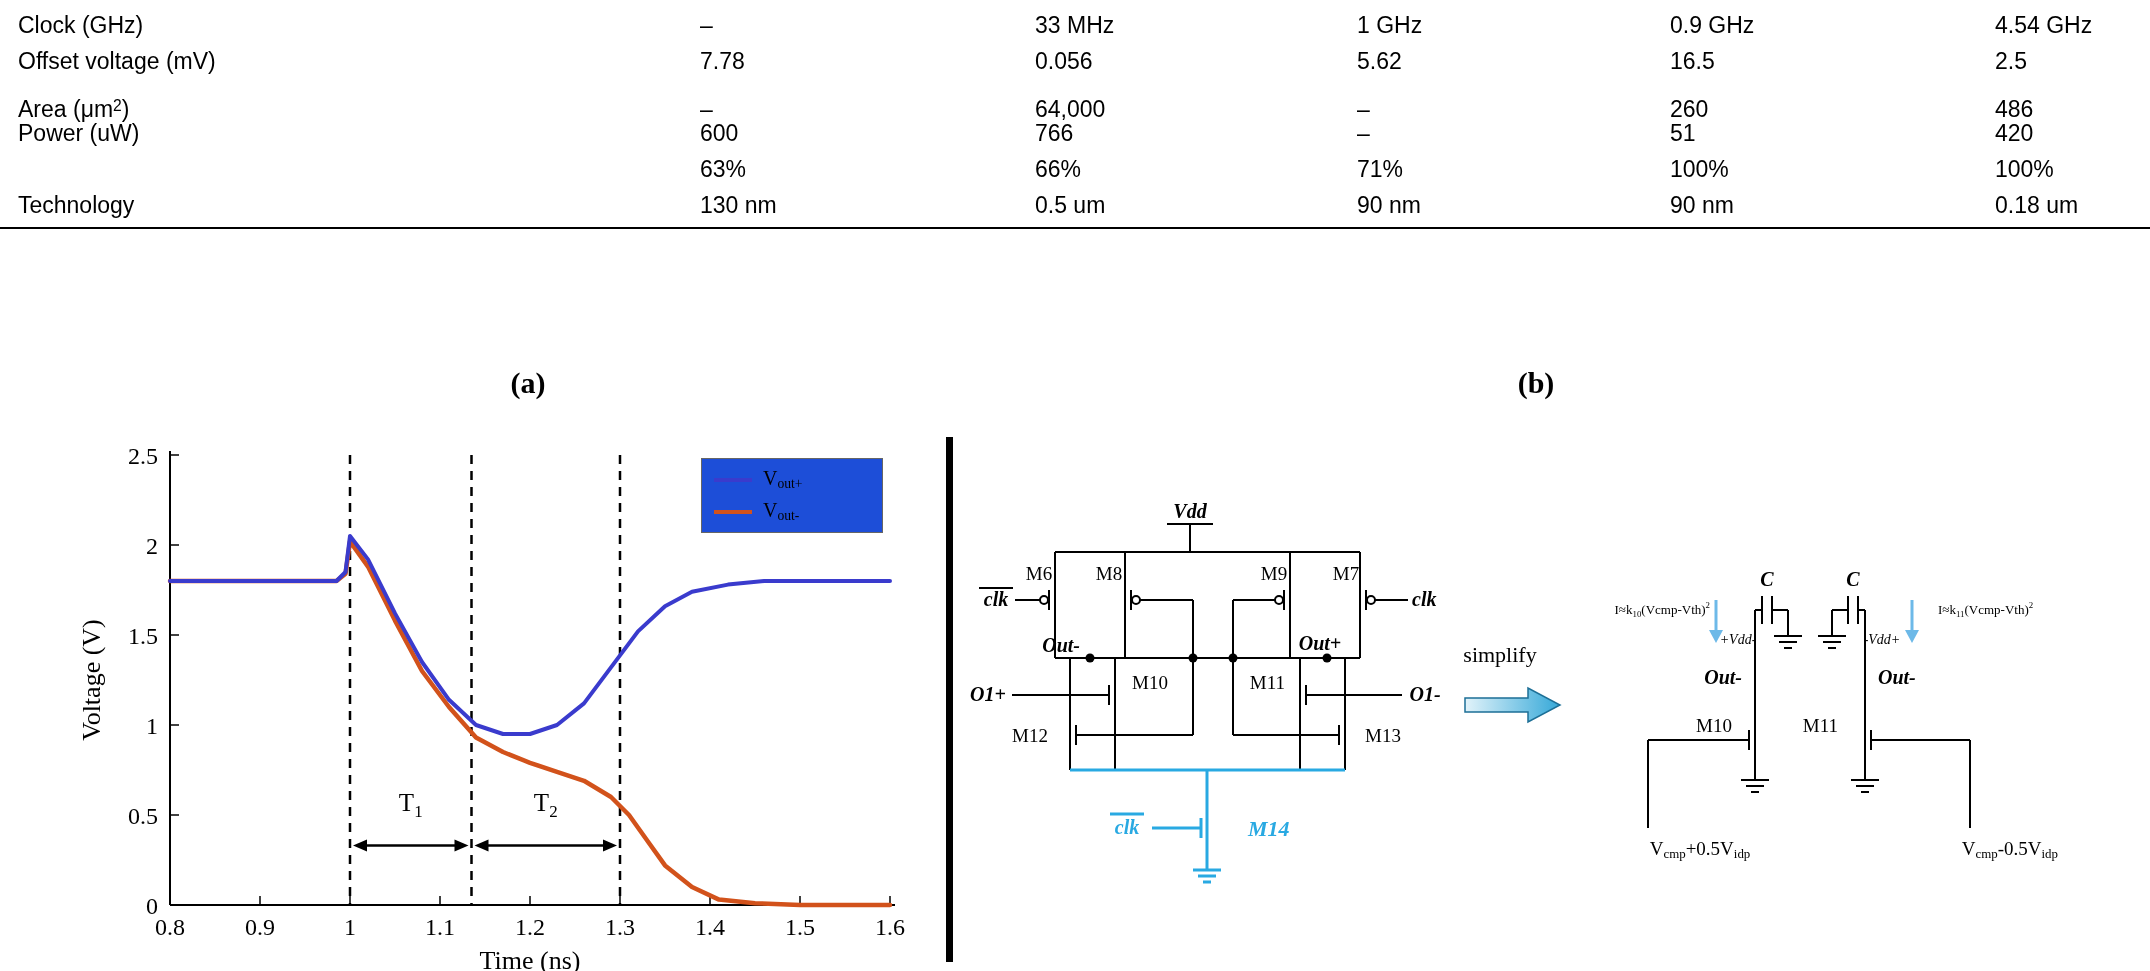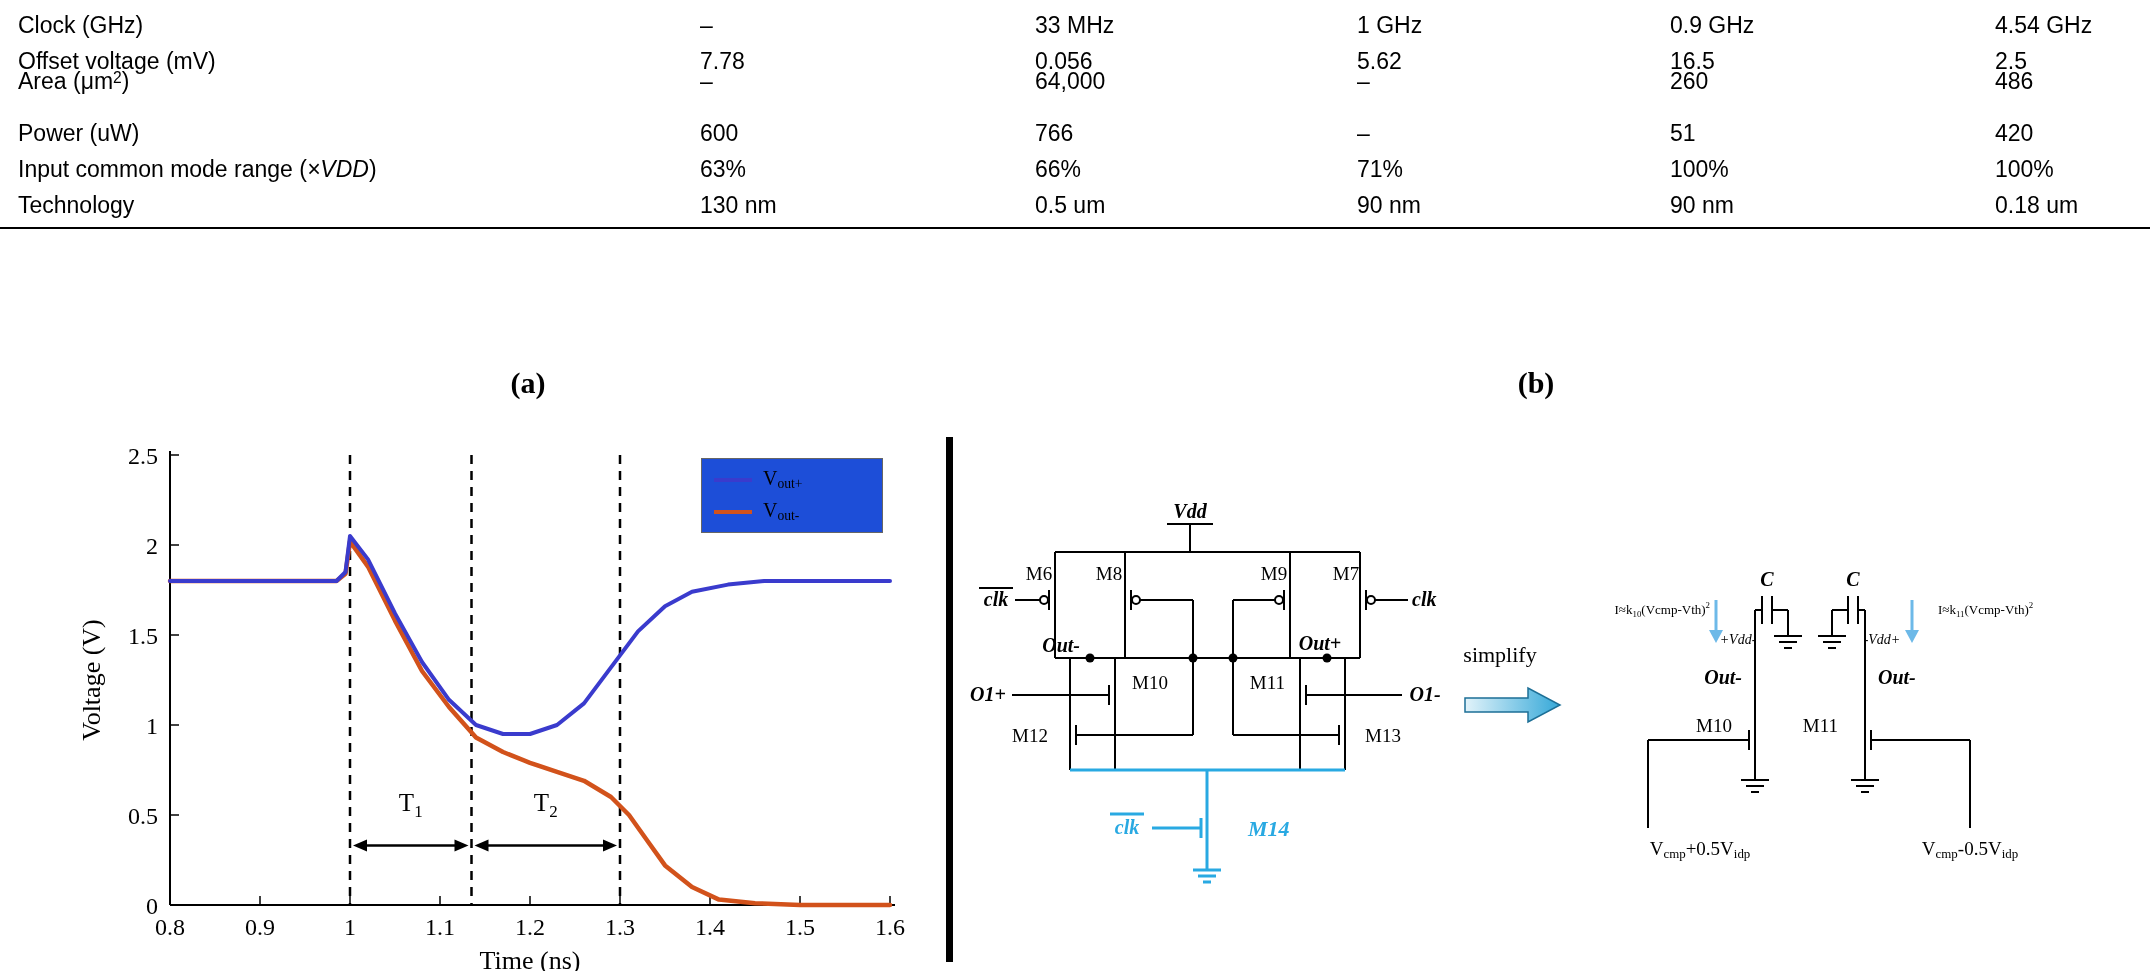--- a/index.html
+++ b/index.html
@@ -48,40 +48,39 @@
 
   <div class="trow" style="top:48px">
     <span class="tlabel"><span>Offset voltage (mV)</span></span>
     <span class="tval c0">7.78</span>
     <span class="tval c1">0.056</span>
     <span class="tval c2">5.62</span>
     <span class="tval c3">16.5</span>
     <span class="tval c4">2.5</span>
   </div>
 
-  <div class="trow" style="top:68px">
+  <div class="trow" style="top:96px">
     <span class="tlabel"><span>Area (μm</span><sup>2</sup><span>)</span></span>
     <span class="tval c0">–</span>
     <span class="tval c1">64,000</span>
     <span class="tval c2">–</span>
     <span class="tval c3">260</span>
     <span class="tval c4">486</span>
   </div>
 
   <div class="trow" style="top:120px">
     <span class="tlabel"><span>Power (uW)</span></span>
     <span class="tval c0">600</span>
     <span class="tval c1">766</span>
     <span class="tval c2">–</span>
     <span class="tval c3">51</span>
     <span class="tval c4">420</span>
   </div>
 
   <div class="trow" style="top:156px">
-    <span class="tlabel"><span>Input common mode range (</span><i>×VDD</i><span>)</span></span>
     <span class="tval c0">63%</span>
     <span class="tval c1">66%</span>
     <span class="tval c2">71%</span>
     <span class="tval c3">100%</span>
     <span class="tval c4">100%</span>
   </div>
 
   <div class="trow" style="top:192px">
     <span class="tlabel"><span>Technology</span></span>
     <span class="tval c0">130 nm</span>
@@ -309,13 +308,13 @@
   <text class="csmall" x="922" y="214" text-anchor="middle">-Vdd+</text>
   <text class="cbold" x="782" y="254" text-anchor="end">Out-</text>
   <text class="cbold" x="918" y="254" text-anchor="start">Out-</text>
   <text class="clab" x="772" y="302" text-anchor="end">M10</text>
   <text class="clab" x="878" y="302" text-anchor="end">M11</text>
 </svg>
 
 <div class="ov ov-i" style="left:1555px;top:600px;width:155px;text-align:right"><span>I≈k</span><sub>10</sub><span>(Vcmp-Vth)</span><sup>2</sup></div>
 <div class="ov ov-i" style="left:1938px;top:600px;width:170px;text-align:left"><span>I≈k</span><sub>11</sub><span>(Vcmp-Vth)</span><sup>2</sup></div>
 <div class="ov ov-v" style="left:1612px;top:838px;width:176px;text-align:center"><span>V</span><sub>cmp</sub><span>+0.5V</span><sub>idp</sub></div>
-<div class="ov ov-v" style="left:1882px;top:838px;width:176px;text-align:center"><span>V</span><sub>cmp</sub><span>-0.5V</span><sub>idp</sub></div>
+<div class="ov ov-v" style="left:1882px;top:838px;width:176px;text-align:right"><span>V</span><sub>cmp</sub><span>-0.5V</span><sub>idp</sub></div>
 
 </body></html>

